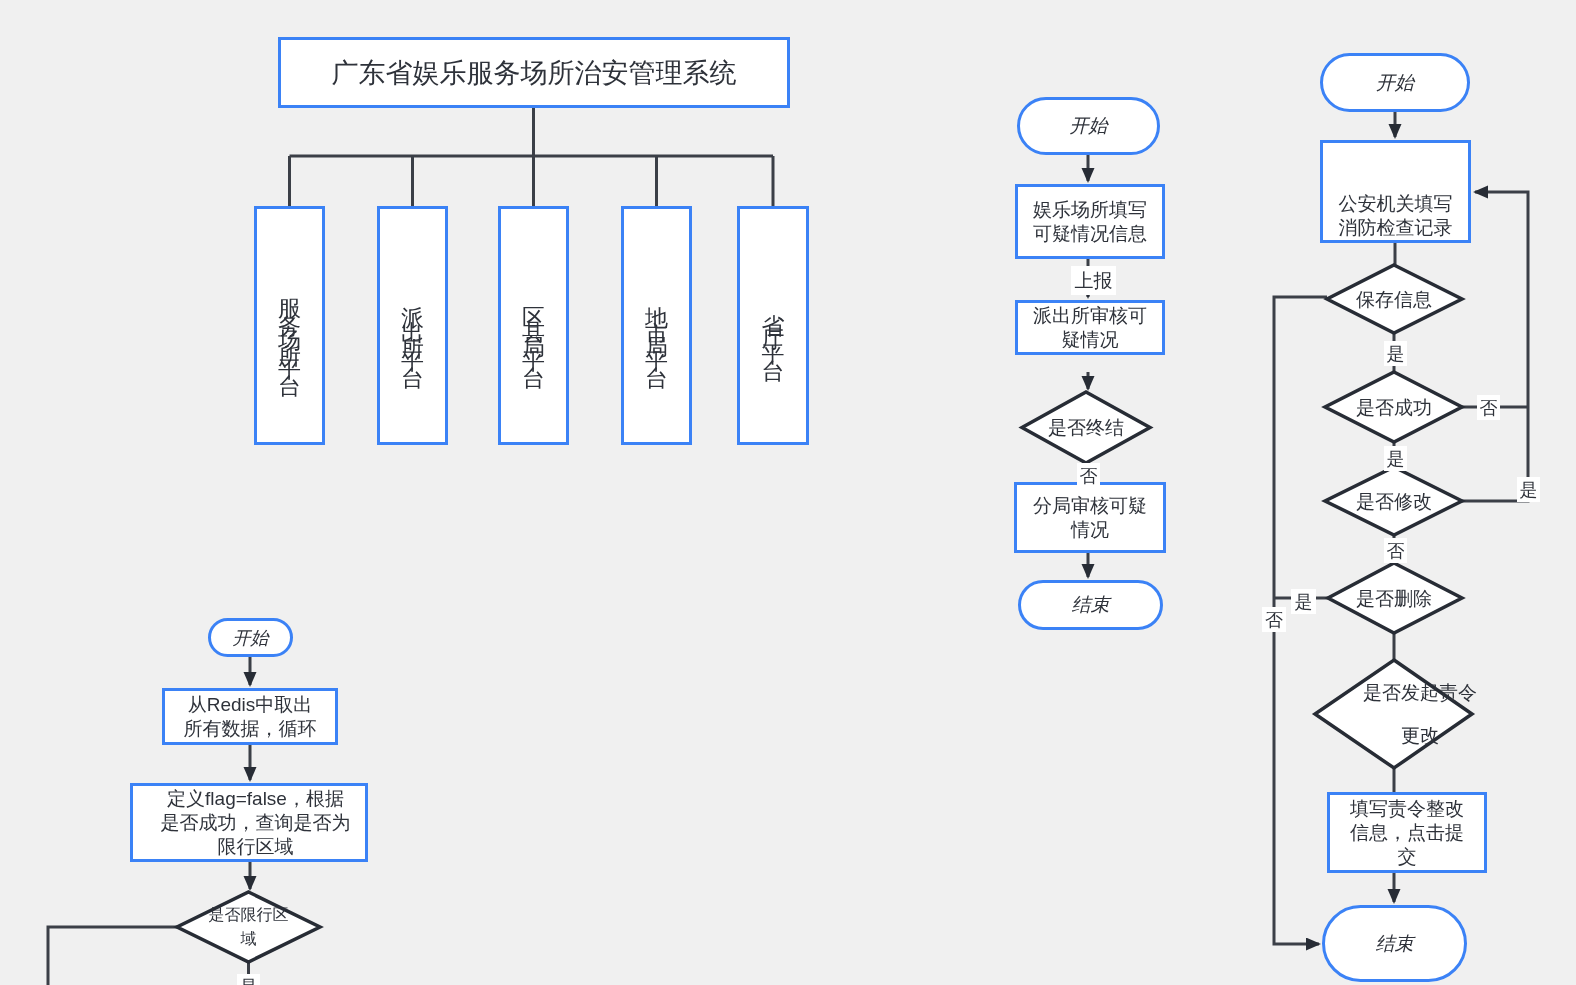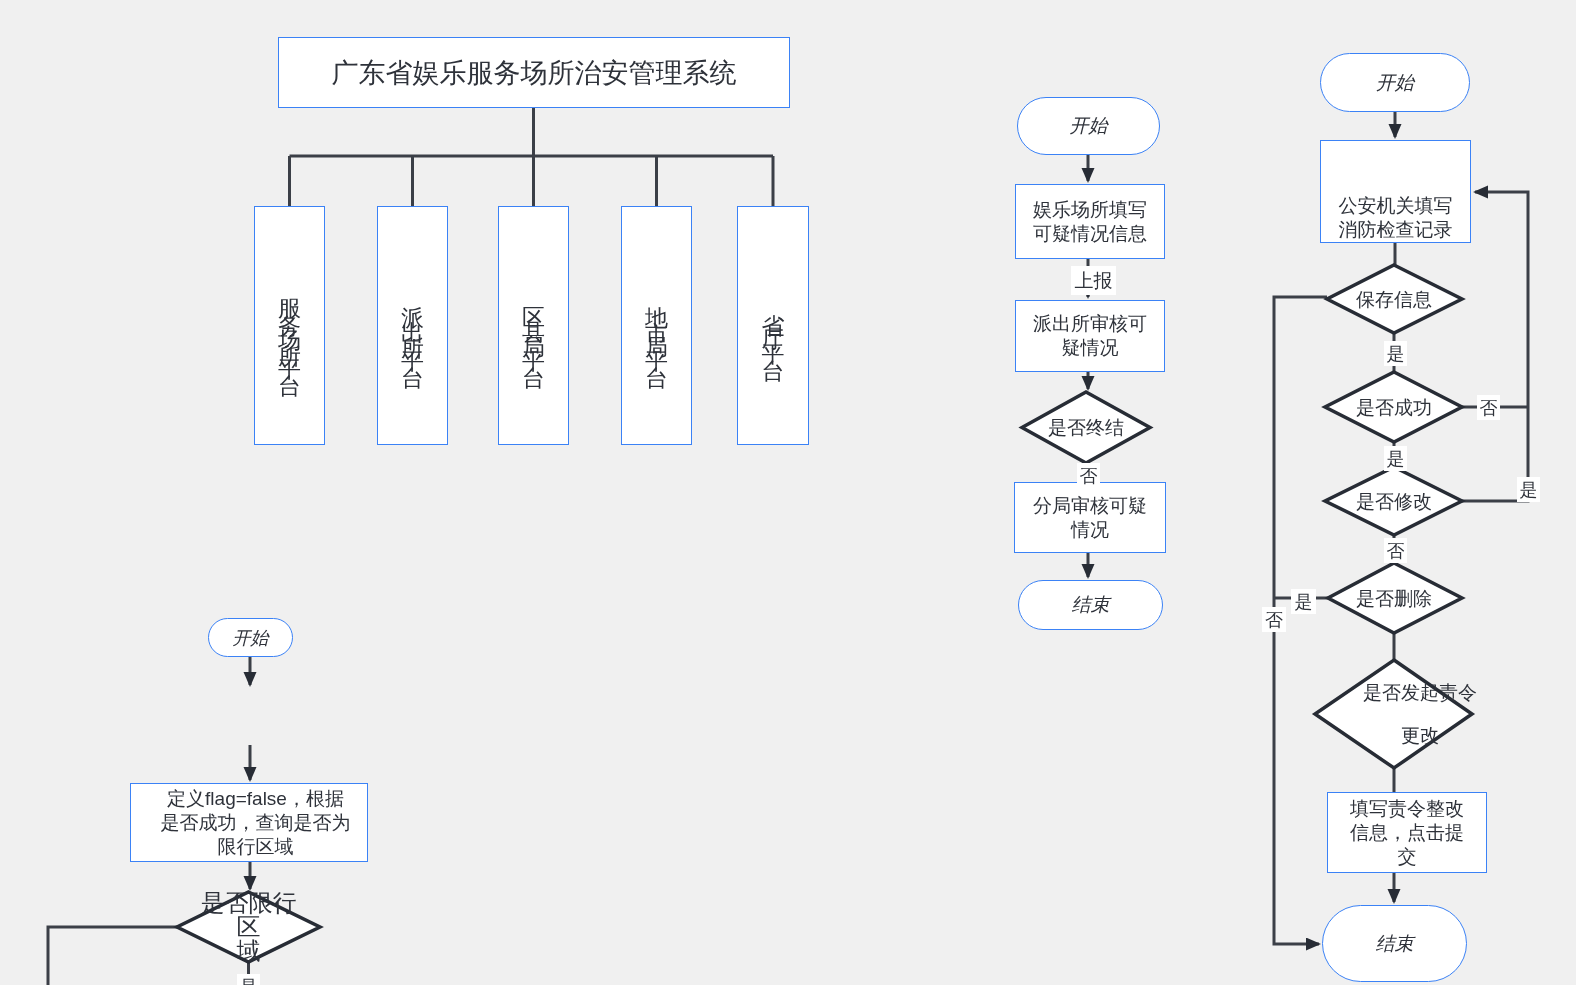--- a/index.html
+++ b/index.html
@@ -4,37 +4,37 @@
 <style>
   html,body { margin:0; padding:0; }
   .canvas {
     position:relative; width:1576px; height:985px;
     background:#f0f0f0; overflow:hidden;
     font-family:"Liberation Sans", sans-serif; color:#2e323a;
   }
   .wires { position:absolute; left:0; top:0; z-index:1; }
   .node {
     position:absolute; z-index:2; box-sizing:border-box;
-    background:#ffffff; border:1px solid #3b82f6;
+    background:#ffffff; border:3px solid #3b82f6;
     display:flex; flex-direction:column; align-items:center; justify-content:center;
     text-align:center; font-size:19px; line-height:24px;
   }
   .stadium { border-radius:999px;font-style:italic; }
   .ln { display:block; }
   .title-box { font-size:27px; }
   .vtext {
     writing-mode:vertical-rl; text-orientation:upright;
     letter-spacing:15px; font-size:23px; line-height:1;
   }
   .dlabel {
     position:absolute; z-index:3; display:flex; flex-direction:column;
     align-items:center; justify-content:center; text-align:center;
     font-size:19px; line-height:24px;
   }
-  .dlabel.small { font-size:24px; }
+  .dlabel.small { font-size:16px; }
   .elabel {
     position:absolute; z-index:4; background:#ffffff;
     display:flex; align-items:center; justify-content:center;
     text-align:center; font-size:18px;
   }
 </style>
 </head>
 <body>
 
 <div class="canvas">
@@ -111,20 +111,24 @@
   <div class="node" style="left:621px; top:206px; width:71px; height:239px;">
     <span class="vtext">地市局平台</span>
   </div>
   <div class="node" style="left:737px; top:206px; width:72px; height:239px;">
     <span class="vtext">省厅平台</span>
   </div>
 
   <div class="node stadium" style="left:208px; top:618px; width:85px; height:39px; font-size:18px;">
     <span>开始</span>
   </div>
+  <div class="node" style="left:162px; top:688px; width:176px; height:57px;">
+    <span class="ln">从Redis中取出</span>
+    <span class="ln">所有数据，循环</span>
+  </div>
   <div class="node" style="left:130px; top:783px; width:238px; height:79px;padding-left:13px;">
     <span class="ln">定义flag=false，根据</span>
     <span class="ln">是否成功，查询是否为</span>
     <span class="ln">限行区域</span>
   </div>
   <div class="dlabel small" style="left:193px; top:897px; width:111px; height:60px;">
     <span class="ln">是否限行区</span>
     <span class="ln">域</span>
   </div>
   <div class="elabel" style="left:237px; top:974px; width:23px; height:25px;">
@@ -134,21 +138,21 @@
   <div class="node stadium" style="left:1017px; top:97px; width:143px; height:58px;">
     <span>开始</span>
   </div>
   <div class="node" style="left:1015px; top:184px; width:150px; height:75px;">
     <span class="ln">娱乐场所填写</span>
     <span class="ln">可疑情况信息</span>
   </div>
   <div class="elabel" style="left:1071px; top:266px; width:45px; height:29px; font-size:19px;">
     <span>上报</span>
   </div>
-  <div class="node" style="left:1015px; top:300px; width:150px; height:72px;">
+  <div class="node" style="left:1015px; top:300px; width:150px; height:55px;">
     <span class="ln">派出所审核可</span>
     <span class="ln">疑情况</span>
   </div>
   <div class="dlabel" style="left:1026px; top:415px; width:120px; height:25px;">
     <span>是否终结</span>
   </div>
   <div class="elabel" style="left:1077px; top:463px; width:23px; height:25px;">
     <span>否</span>
   </div>
   <div class="node" style="left:1014px; top:482px; width:152px; height:71px;">

